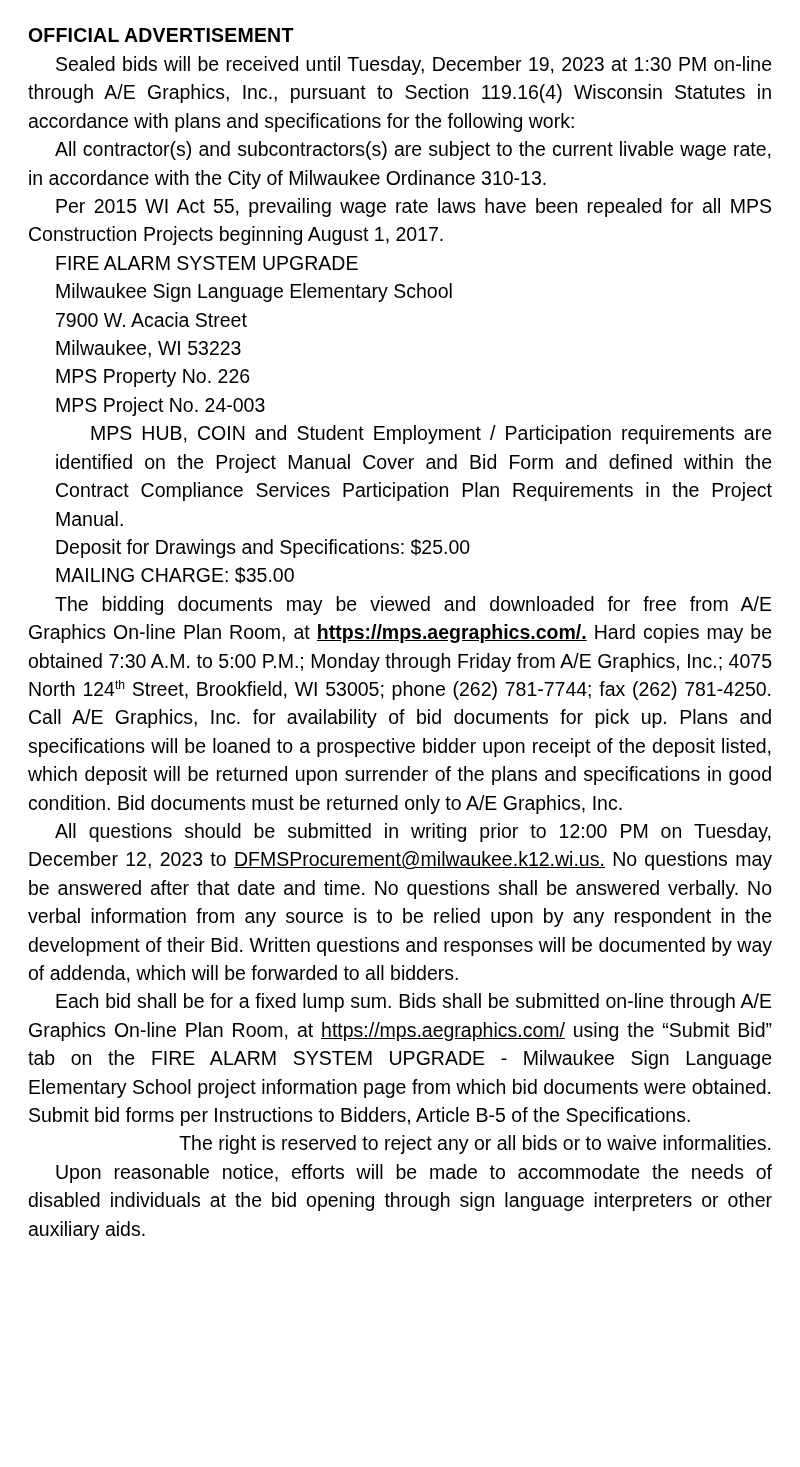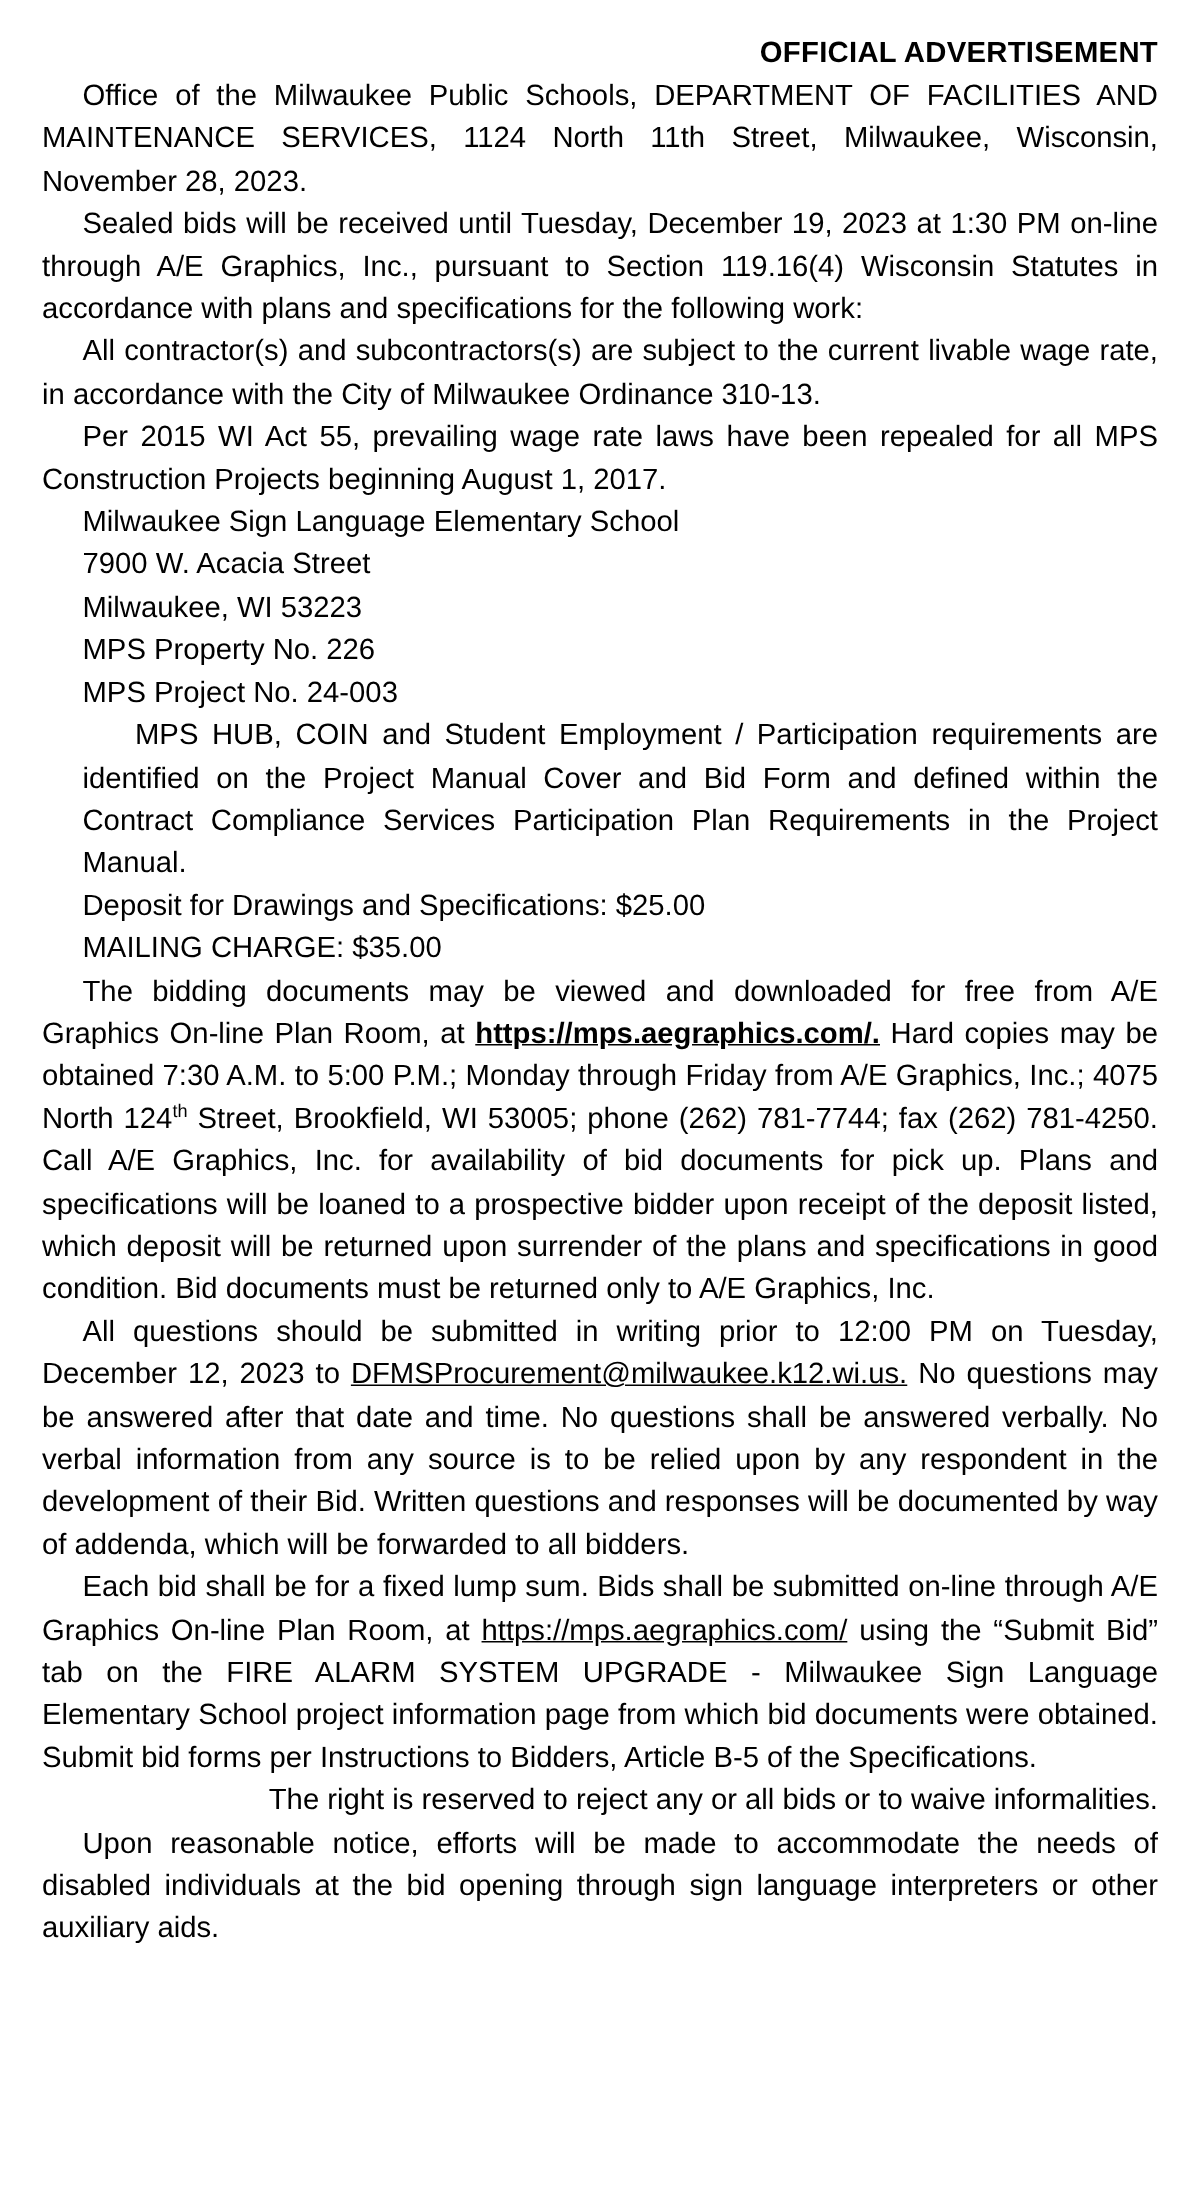--- a/index.html
+++ b/index.html
@@ -18,21 +18,21 @@
 
   .page {
     width: 800px;
     height: 1467px;
     box-sizing: border-box;
     padding: 22px 28px 0 28px;
     position: relative;
   }
 
   .doc-title {
-    text-align: right;
+    text-align: left;
     font-weight: bold;
     font-size: 19.5px;
     line-height: 26px;
     letter-spacing: 0.2px;
     margin: 0 0 2px 0;
   }
 
   
   .para {
     font-size: 19.5px;
@@ -74,27 +74,27 @@
   }
 </style>
 </head>
 <body>
 
 <div class="page">
 
   <h1 class="doc-title">OFFICIAL ADVERTISEMENT</h1>
 
   <div>
-      <p class="para indent"><span>Office of the Milwaukee Public Schools,  DEPARTMENT OF FACILITIES AND MAINTENANCE SERVICES, 1124 North 11th Street, Milwaukee, Wisconsin, November 28, 2023.</span></p>
       <p class="para indent"><span class="b">Sealed bids will be received until Tuesday, December 19, 2023 at 1:30 PM</span><span> on-line through A/E Graphics, Inc., pursuant to Section 119.16(4) Wisconsin Statutes in accordance with plans and specifications for the following work:</span></p>
       <p class="para indent"><span>All contractor(s) and subcontractors(s) are subject to the current livable wage rate, in accordance with the City of Milwaukee Ordinance 310-13.</span></p>
       <p class="para indent"><span>Per 2015 WI Act 55, prevailing wage rate laws have been repealed for all MPS Construction Projects beginning August 1, 2017.</span></p>
     </div>
 
   <div class="block-lines">
+      <div class="line b">FIRE ALARM SYSTEM UPGRADE</div>
       <div class="line b">Milwaukee Sign Language Elementary School</div>
       <div class="line">7900 W. Acacia Street</div>
       <div class="line">Milwaukee, WI 53223</div>
       <div class="line">MPS Property No. 226</div>
       <div class="line">MPS Project No. 24-003</div>
     </div>
 
   <div>
       <p class="para indent-deep"><span>MPS HUB, COIN and Student Employment / Participation requirements are identified on the Project Manual Cover and Bid Form and defined within the Contract Compliance Services Participation Plan Requirements in the Project Manual.</span></p>
     </div>

